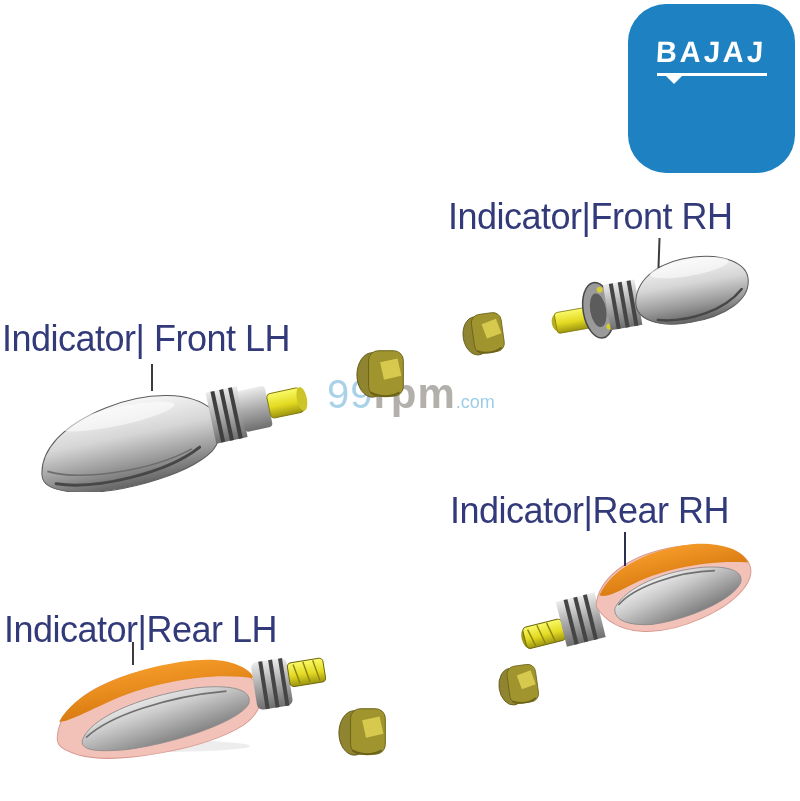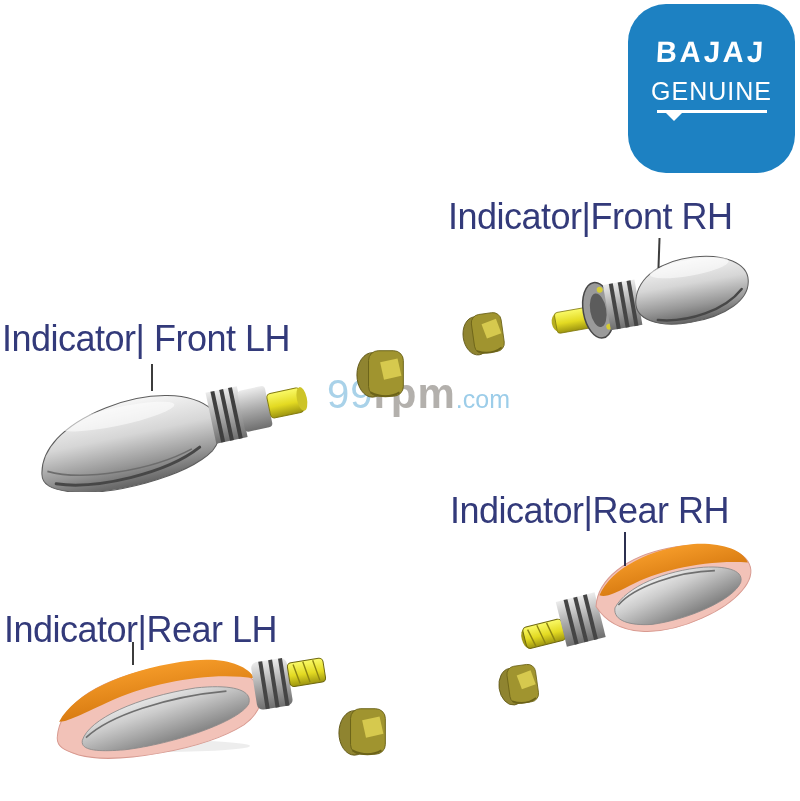--- a/index.html
+++ b/index.html
@@ -47,21 +47,21 @@
   .ld-rear-rh{left:624px;top:532px;height:34px;background:#2c3050;}
   .ld-rear-lh{left:132px;top:642px;height:23px;}
   
   .watermark{
     position:absolute;left:306px;top:370px;z-index:5;display:flex;align-items:baseline;
     user-select:none;
     margin-left:21px;
   }
   .wm-num{font-size:40px;color:#a9d2e9;font-weight:400;letter-spacing:1px;}
   .wm-rpm{font-size:42px;color:#b3b0ac;font-weight:700;letter-spacing:1px;}
-  .wm-com{font-size:25px;color:#9ccde9;font-weight:400;}
+  .wm-com{font-size:18px;color:#9ccde9;font-weight:400;}
   
   .part{position:absolute;z-index:10;}
   .p-front-lh{left:30px;top:372px;}
   .p-front-rh{left:543px;top:243px;}
   .p-rear-rh{left:513px;top:540px;}
   .p-rear-lh{left:48px;top:645px;}
   .n-a{left:355px;top:342px;}
   .n-b{left:461px;top:307px;transform:rotate(-8deg);}
   .n-c{left:497px;top:659px;transform:rotate(-8deg);}
   .n-d{left:337px;top:700px;}
@@ -102,21 +102,20 @@
   </svg>
 
   <div class="watermark">
     <span class="wm-num">99</span>
       <span class="wm-rpm">rpm</span>
       <span class="wm-com">.com</span>
   </div>
 
   <div class="badge">
     <div class="brand">BAJAJ</div>
-    <div class="genuine">GENUINE</div>
     <div class="rule">
         <span class="tri"></span>
       </div>
   </div>
 
   <div class="plabel lbl-front-lh">Indicator| Front LH</div>
   <div class="plabel lbl-front-rh">Indicator|Front RH</div>
   <div class="plabel lbl-rear-rh">Indicator|Rear RH</div>
   <div class="plabel lbl-rear-lh">Indicator|Rear LH</div>
 

